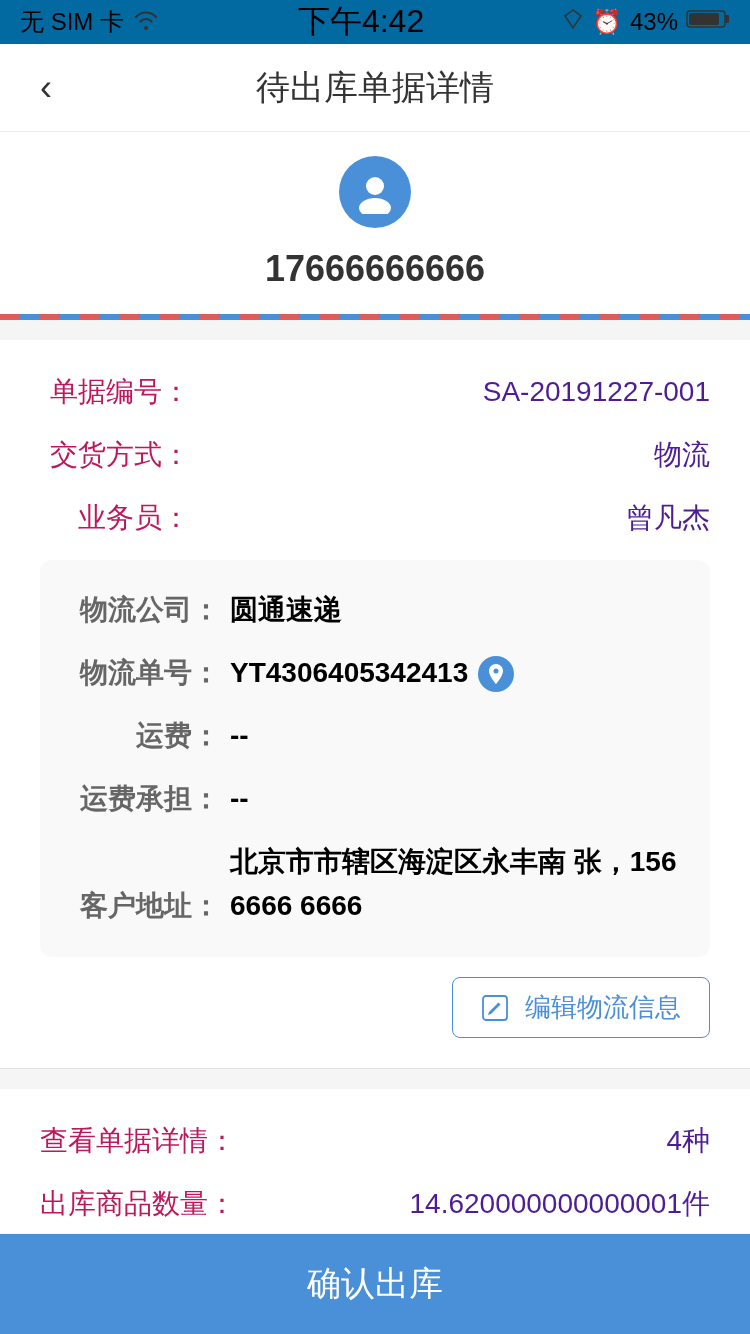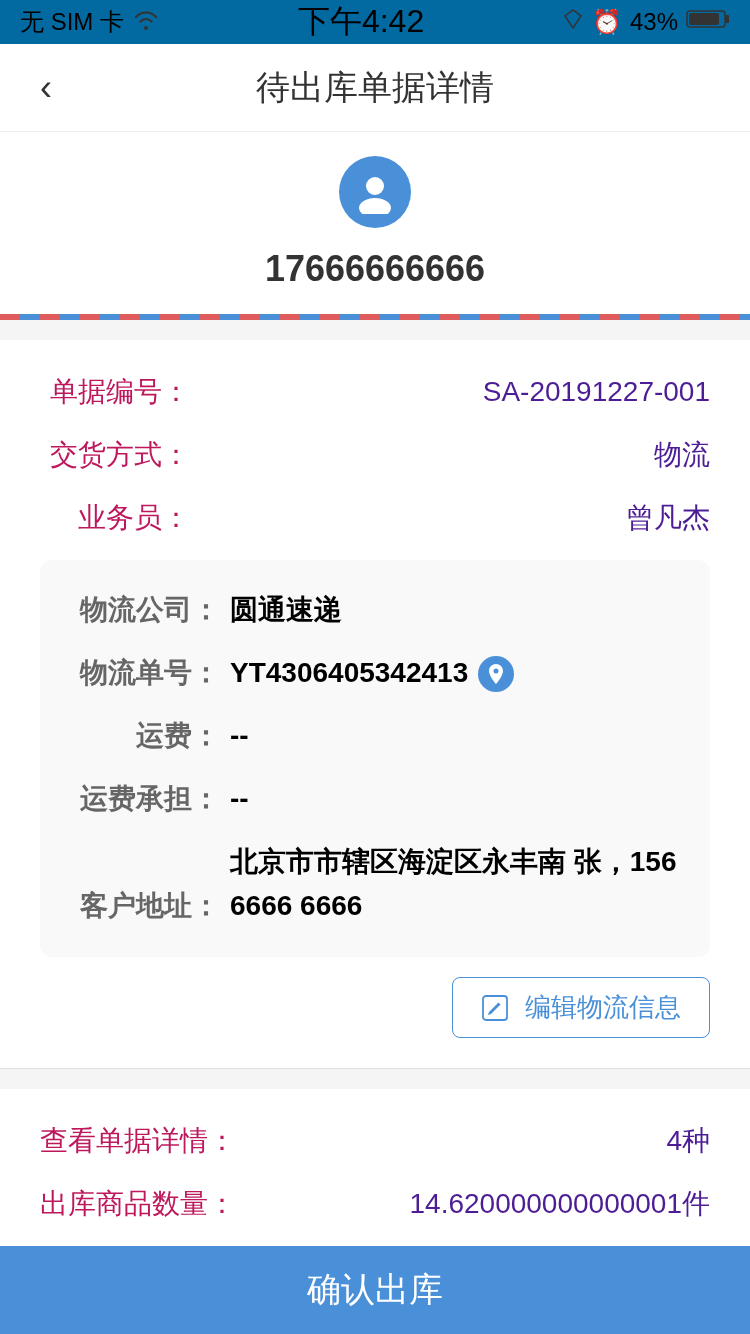--- a/index.html
+++ b/index.html
@@ -210,21 +210,21 @@
     }
     .view-detail-btn svg { width: 28px; height: 28px; }
 
     
     .confirm-bar {
       position: fixed;
       bottom: 0;
       left: 0;
       width: 750px;
       background: #4a90d9;
-      height: 88px;
+      height: 100px;
       display: flex;
       align-items: center;
       justify-content: center;
       cursor: pointer;
     }
     .confirm-text {
       font-size: 34px;
       color: #fff;
       font-weight: 500;
     }

